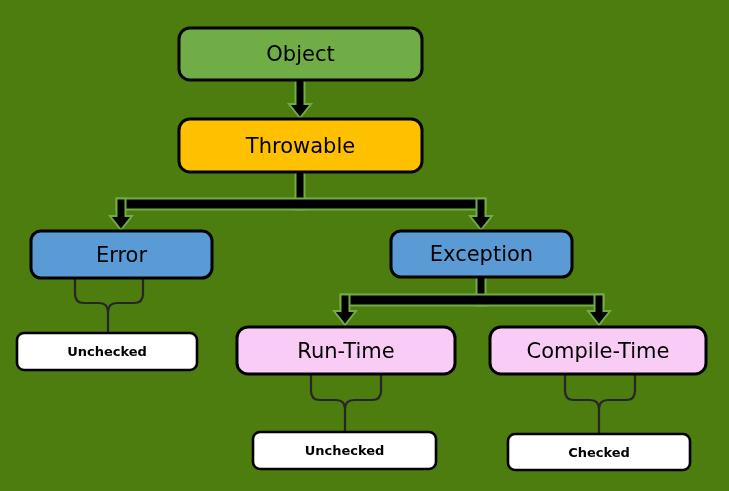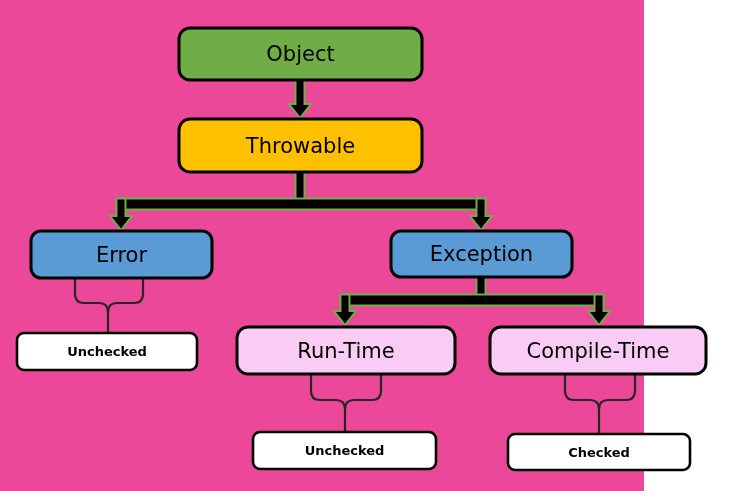--- a/index.html
+++ b/index.html
@@ -8,23 +8,23 @@
     background: #ffffff;
   }
   body {
     width: 729px;
     height: 491px;
     font-family: "DejaVu Sans", sans-serif;
     overflow: hidden;
   }
   #diagram-root {
     position: relative;
-    width: 644px;
+    width: 729px;
     height: 491px;
-    background: #ec4899;
+    background: #4d7c0f;
   }
   svg.canvas {
     position: absolute;
     top: 0;
     left: 0;
     width: 729px;
     height: 491px;
   }
   .node-label {
     font-family: "DejaVu Sans", sans-serif;

